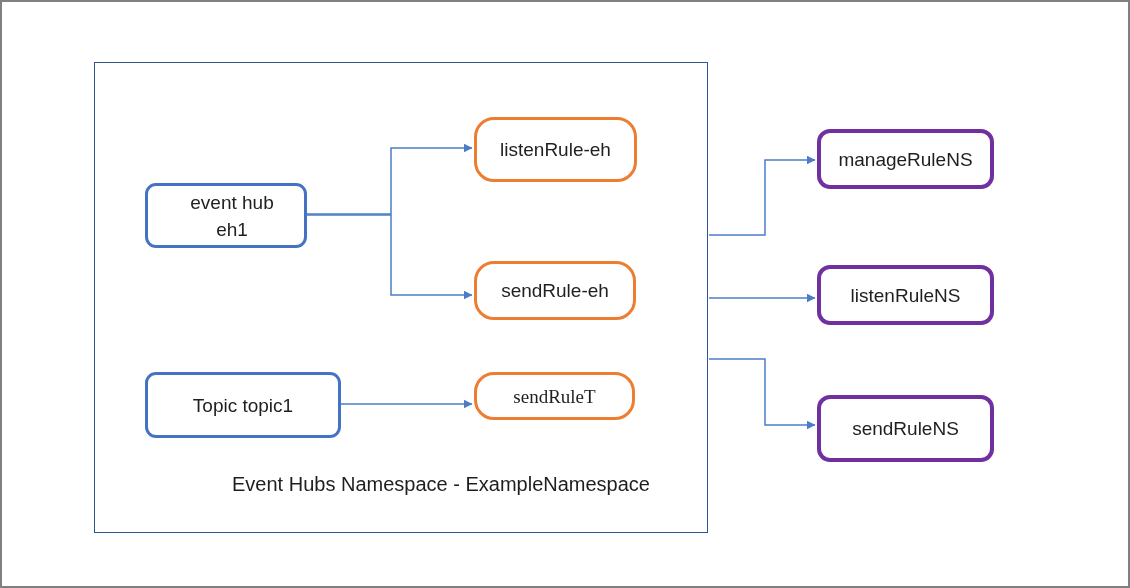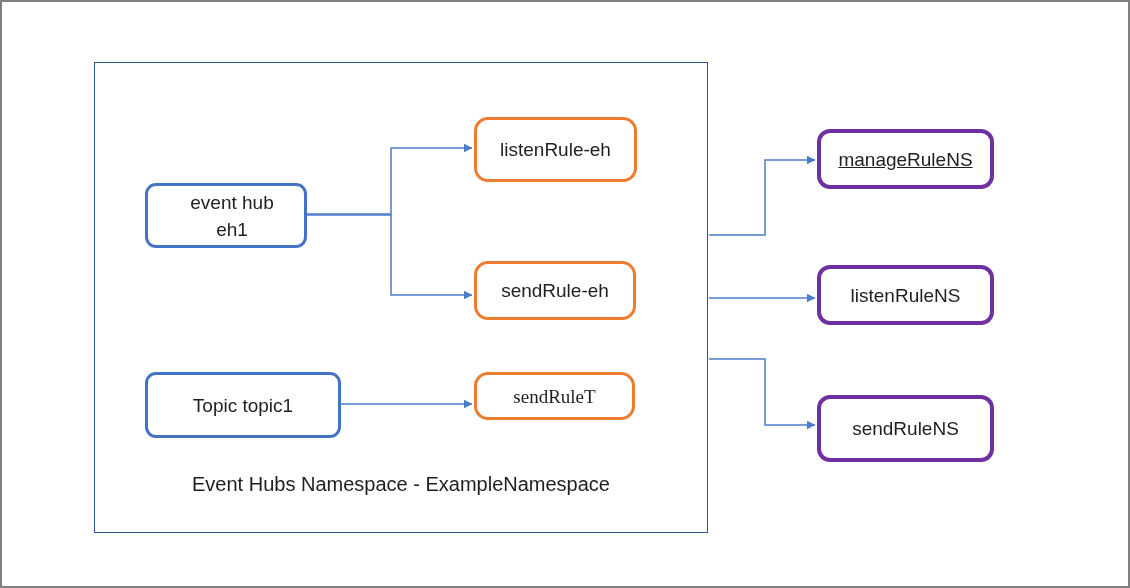--- a/index.html
+++ b/index.html
@@ -57,42 +57,43 @@
     font-size: 19px;
     line-height: 27px;
     white-space: nowrap;
   }
   .node.blue {
     border: 3px solid var(--entity-box-blue, #4472C4);
     border-radius: 11px;
   }
   .node.orange {
     border: 3px solid var(--rule-box-orange, #ED7D31);
-    border-radius: 14px;
+    border-radius: 20px;
   }
   .node.purple {
     border: 4px solid var(--namespace-rule-box-purple, #7030A0);
     border-radius: 13px;
   }
   .caption {
     position: absolute;
     left: 92px;
     top: 471px;
     width: 614px;
     text-align: center;
     font-size: 20px;
     color: var(--text-dark, #1F1F1F);
+    padding-left: 40px;
   }
   
   .n-eventhub   { left: 143px; top: 181px; width: 162px; height: 65px; padding-left: 12px; }
   .n-topic      { left: 143px; top: 370px; width: 196px; height: 66px; }
   .n-listen-eh  { left: 472px; top: 115px; width: 163px; height: 65px; }
   .n-send-eh    { left: 472px; top: 259px; width: 162px; height: 59px; }
   .n-send-t     { left: 472px; top: 370px; width: 161px; height: 48px; font-family: Liberation Serif, serif; }
-  .n-manage-ns  { left: 815px; top: 127px; width: 177px; height: 60px; text-decoration: underline; }
+  .n-manage-ns  { left: 815px; top: 127px; width: 177px; height: 60px; }
   .n-listen-ns  { left: 815px; top: 263px; width: 177px; height: 60px; }
   .n-send-ns    { left: 815px; top: 393px; width: 177px; height: 67px; }
 </style>
 </head>
 <body>
 
 <div class="canvas">
 
   <div class="ns-box"></div>
 

